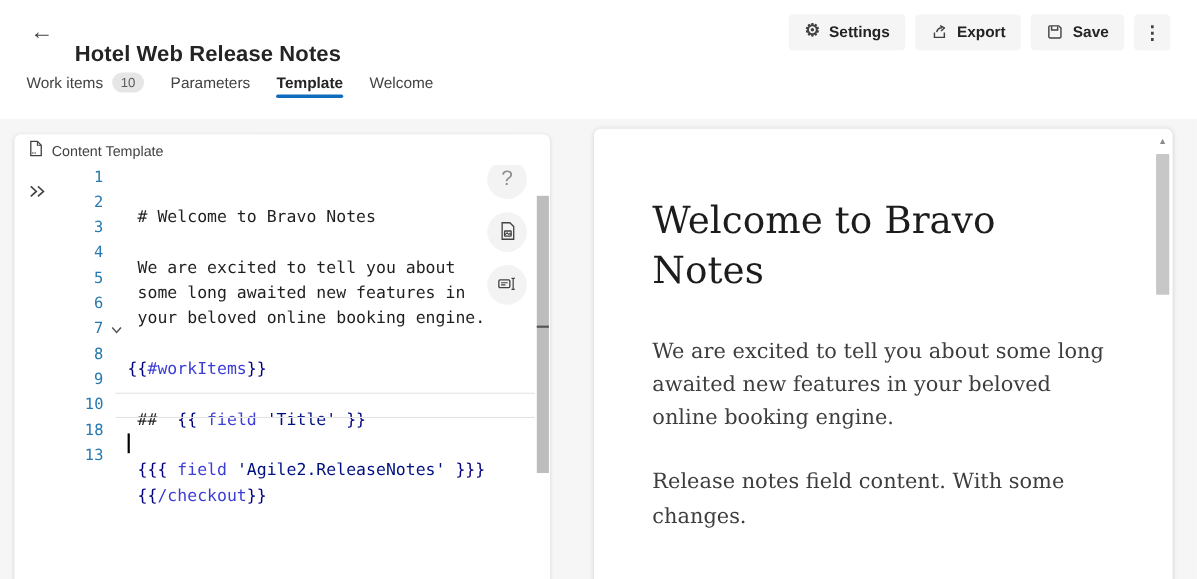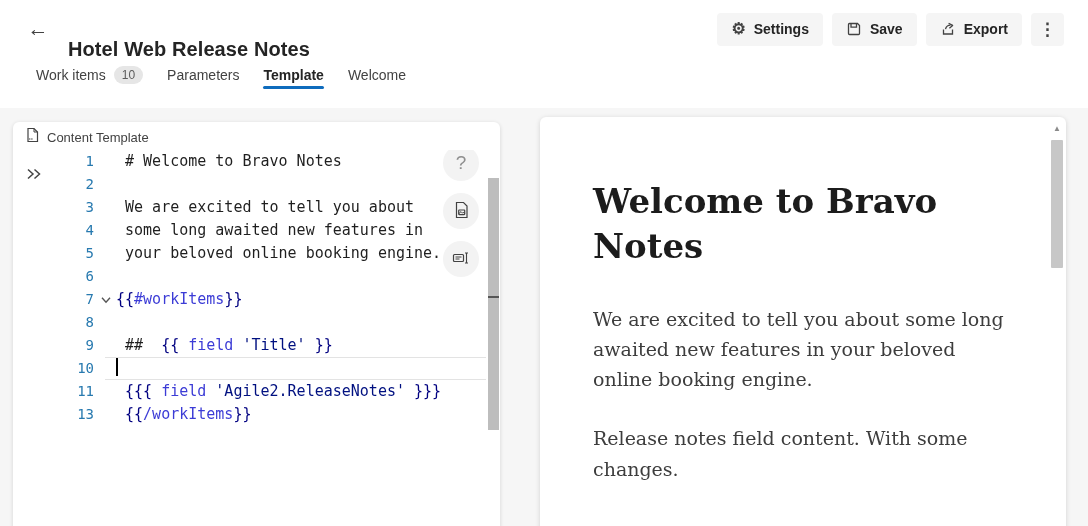--- a/index.html
+++ b/index.html
@@ -14,21 +14,21 @@
   .page-title { font-size:20px; font-weight:700; color:#242424; margin-left:16px; letter-spacing:.1px;margin-top:40px; }
   .actions { margin-left:auto; display:flex; align-items:center; gap:9px; }
   .act-btn { display:flex; align-items:center; gap:8px; height:33px; padding:0 14px;
     background:#f5f5f5; border:none; border-radius:4px; font-size:14px; font-weight:600;
     color:#242424; cursor:pointer; font-family:inherit; }
   .act-btn svg { display:block; }
   .act-btn.icon-only { width:33px; padding:0; justify-content:center; font-size:17px; font-weight:700; color:#424242; }
   .gear-glyph { font-size:16px; color:#424242; line-height:1; }
 
   
-  .tab-row { display:flex; align-items:center; padding:0 36px; height:34px; gap:24px; }
+  .tab-row { display:flex; align-items:center; padding:0 24px; height:34px; gap:24px; }
   .tab { position:relative; display:flex; align-items:center; gap:8px; font-size:14px;
     color:#424242; cursor:pointer; background:none; border:none; font-family:inherit; padding:0; height:100%; }
   .tab.active { font-weight:700; color:#242424; }
   .tab.active::after { content:""; position:absolute; left:0; right:0; bottom:3px; height:3px;
     border-radius:2px; background:#0f6cbd; }
   .tab-badge { background:#e6e6e6; color:#5c5c5c; font-size:12px; font-weight:400;
     border-radius:10px; padding:1px 8px; line-height:16px; }
 
   
   .content { position:absolute; left:0; top:108px; right:0; bottom:-30px; background:#f6f6f6; }
@@ -40,21 +40,21 @@
   .editor-head-title { font-size:13px; color:#424242; }
   .editor-body { position:absolute; left:0; top:28px; right:0; bottom:0; display:flex; overflow:hidden; }
   .mini-gutter { width:42px; flex:none; padding-top:14px; text-align:center; }
   .expand-btn { background:none; border:none; cursor:pointer; padding:2px; }
   .code-area { position:relative; flex:1; padding-top:0; font-family:"DejaVu Sans Mono","Liberation Mono",monospace;
     font-size:15px; }
   .code-line { position:relative; display:flex; height:23px; line-height:23px; white-space:pre; }
   .code-line .ln { flex:none; width:45px; text-align:right; padding-right:6px; color:#2779af;
     font-size:14px; }
   .code-line .fold { flex:none; width:16px; color:#555; display:flex; align-items:center; }
-  .code-line .ltext { flex:1; color:#1f1f1f; }
+  .code-line .ltext { flex:1; color:#1f1f1f;margin-top:36px; }
   .code-line.current::before { content:""; position:absolute; left:50px; right:14px; top:0; bottom:0;
     border-top:1px solid #e3e3e3; border-bottom:1px solid #e3e3e3; pointer-events:none; }
   .caret { display:inline-block; width:2px; height:18px; background:#000; vertical-align:middle;
     margin-top:-3px; }
   .tk-plain { color:#1f1f1f; }
   .tk-brace { color:#000080; }
   .tk-kw    { color:#3c3cd6; }
   .tk-ident { color:#3c3cd6; }
   .tk-str   { color:#001080; }
 
@@ -63,59 +63,59 @@
   .float-btn.help { color:#8f8f8f; font-size:19px; font-family:"Liberation Sans",sans-serif; }
 
   .ed-scrollbar { position:absolute; right:0; top:0; bottom:0; width:13px; z-index:4; }
   .ed-thumb { position:absolute; right:1px; top:28px; width:11px; height:252px; background:#bdbdbd; }
   .ed-cursor-mark { position:absolute; right:1px; top:146px; width:11px; height:2px; background:#555; z-index:6; }
 
   
   .preview-card { position:absolute; left:540px; top:9px; width:526px; bottom:-10px;
     background:#fff; border-radius:6px; box-shadow:0 1px 5px rgba(0,0,0,.15); overflow:hidden; }
   .preview-doc { padding:62px 58px 0 53px; font-family:"DejaVu Serif","Liberation Serif",serif; }
-  .pv-h1 { font-size:34px; line-height:1.33; font-weight:700; color:#1c1c1c; max-width:370px; }
+  .pv-h1 { font-size:34px; line-height:1.33; font-weight:400; color:#1c1c1c; max-width:370px; }
   .pv-p1 { font-size:19px; line-height:1.58; color:#3d3d3d; margin-top:35px; max-width:452px; }
   .pv-h2 { font-size:27px; line-height:1.38; font-weight:700; color:#1c1c1c; margin-top:33px; max-width:450px; }
   .pv-p2 { font-size:19px; line-height:1.58; color:#3d3d3d; margin-top:29px; max-width:460px; }
 
   .pv-scrollbar { position:absolute; right:3px; top:5px; width:12px; height:300px; }
   .pv-up { display:block; text-align:center; font-size:8px; color:#8a8a8a; height:14px; line-height:14px; cursor:pointer; }
   .pv-thumb { position:absolute; left:0; top:18px; width:12px; height:128px; background:#c7c7c7; border-radius:1px; }
 </style>
 </head>
 <body>
 
 <div class="app-header">
   <div class="title-row">
     <button class="back-btn">←</button>
     <div class="page-title">Hotel Web Release Notes</div>
     <div class="actions">
       <button class="act-btn">
         <span class="gear-glyph">⚙</span>
         <span>Settings</span>
-      </button>
-      <button class="act-btn">
-        <span>
-          <svg width="16" height="16" viewBox="0 0 16 16" fill="none" stroke="#424242" stroke-width="1.3">
-            <path d="M2.5 3.5 a1 1 0 0 1 1-1 h8 l2 2 v8 a1 1 0 0 1 -1 1 h-9 a1 1 0 0 1 -1-1 z"></path>
-            <path d="M5 2.8 v3.4 h5.5 v-3.2"></path>
-          </svg>
-        </span>
-        <span>Save</span>
       </button>
       <button class="act-btn">
         <span>
           <svg width="16" height="16" viewBox="0 0 16 16" fill="none" stroke="#424242" stroke-width="1.3">
             <path d="M3.5 8.5 v4.5 h9 v-4.5"></path>
             <path d="M5.5 8.2 c.6-2.6 2.6-4 5-4" fill="none"></path>
             <path d="M8.6 2.2 L12.6 4.4 L9.4 7.2" fill="none" stroke-linejoin="round"></path>
           </svg>
         </span>
         <span>Export</span>
+      </button>
+      <button class="act-btn">
+        <span>
+          <svg width="16" height="16" viewBox="0 0 16 16" fill="none" stroke="#424242" stroke-width="1.3">
+            <path d="M2.5 3.5 a1 1 0 0 1 1-1 h8 l2 2 v8 a1 1 0 0 1 -1 1 h-9 a1 1 0 0 1 -1-1 z"></path>
+            <path d="M5 2.8 v3.4 h5.5 v-3.2"></path>
+          </svg>
+        </span>
+        <span>Save</span>
       </button>
       <button class="act-btn icon-only">
         <span>⋮</span>
       </button>
     </div>
   </div>
 
   <div class="tab-row">
     <button class="tab">
       <span>Work items</span>
@@ -167,22 +167,22 @@
             <div class="code-line"><span class="ln">3</span><span class="fold"></span><span class="ltext"><span class="tk-plain"> We are excited to tell you about</span></span></div>
             <div class="code-line"><span class="ln">4</span><span class="fold"></span><span class="ltext"><span class="tk-plain"> some long awaited new features in</span></span></div>
             <div class="code-line"><span class="ln">5</span><span class="fold"></span><span class="ltext"><span class="tk-plain"> your beloved online booking engine.</span></span></div>
             <div class="code-line"><span class="ln">6</span><span class="fold"></span><span class="ltext"></span></div>
             <div class="code-line"><span class="ln">7</span><span class="fold"><svg width="12" height="12" viewBox="0 0 12 12" fill="none" stroke="#555" stroke-width="1.4">
                   <path d="M2 3.8 L6 8.2 L10 3.8"></path>
                 </svg></span><span class="ltext"><span class="tk-brace">{{</span><span class="tk-kw">#workItems</span><span class="tk-brace">}}</span></span></div>
             <div class="code-line"><span class="ln">8</span><span class="fold"></span><span class="ltext"></span></div>
             <div class="code-line"><span class="ln">9</span><span class="fold"></span><span class="ltext"><span class="tk-plain"> ##  </span><span class="tk-brace">{{</span><span class="tk-plain"> </span><span class="tk-ident">field</span><span class="tk-plain"> </span><span class="tk-str">'Title'</span><span class="tk-plain"> </span><span class="tk-brace">}}</span></span></div>
             <div class="code-line current"><span class="ln">10</span><span class="fold"></span><span class="ltext"><span class="caret"></span></span></div>
-            <div class="code-line"><span class="ln">11</span><span class="fold"></span><span class="ltext"><span class="tk-plain"> </span><span class="tk-brace">{{{</span><span class="tk-plain"> </span><span class="tk-ident">field</span><span class="tk-plain"> </span><span class="tk-str">'Agile2.ReleaseNotes'</span><span class="tk-plain"> </span><span class="tk-brace">}}}</span></span></div>
-            <div class="code-line"><span class="ln">13</span><span class="fold"></span><span class="ltext"><span class="tk-plain"> </span><span class="tk-brace">{{</span><span class="tk-kw">/workItems</span><span class="tk-brace">}}</span></span></div>
+            <div class="code-line"><span class="ln">18</span><span class="fold"></span><span class="ltext"><span class="tk-plain"> </span><span class="tk-brace">{{{</span><span class="tk-plain"> </span><span class="tk-ident">field</span><span class="tk-plain"> </span><span class="tk-str">'Agile2.ReleaseNotes'</span><span class="tk-plain"> </span><span class="tk-brace">}}}</span></span></div>
+            <div class="code-line"><span class="ln">13</span><span class="fold"></span><span class="ltext"><span class="tk-plain"> </span><span class="tk-brace">{{</span><span class="tk-kw">/checkout</span><span class="tk-brace">}}</span></span></div>
           </div>
 
         <button class="float-btn help" style="right:21px; top:-5px;">
           <span>?</span>
         </button>
         <button class="float-btn" style="right:21px; top:43px;">
           <span>
             <svg width="17" height="18" viewBox="0 0 17 18" fill="none" stroke="#424242" stroke-width="1.2">
               <path d="M3.5 1.5 h7 l3.5 3.5 v11.5 h-10.5 z"></path>
               <rect x="5.7" y="9" width="6" height="4.6" rx="0.5"></rect>

